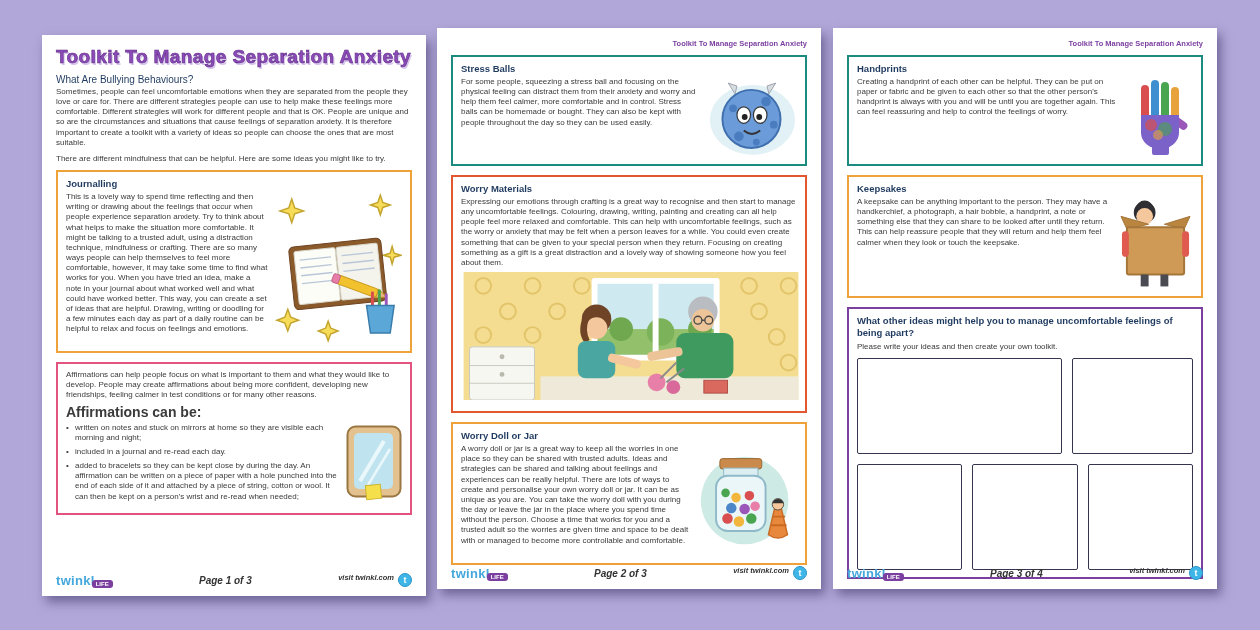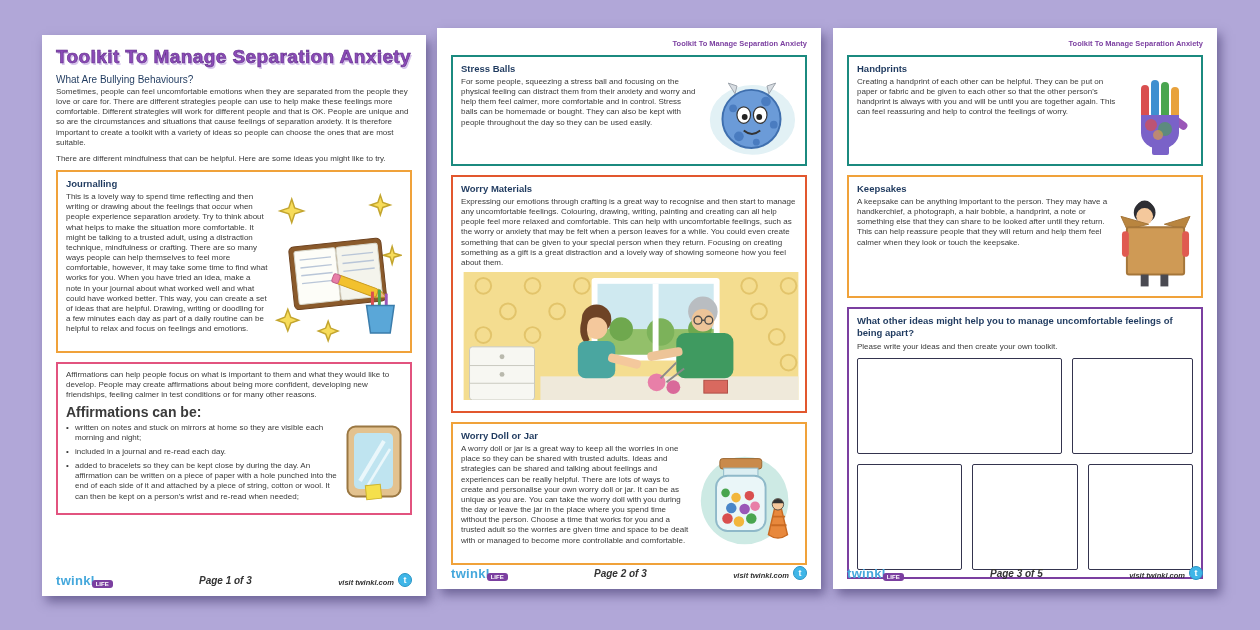--- a/index.html
+++ b/index.html
@@ -81,21 +81,21 @@
     display:flex; align-items:center; justify-content:space-between;
     height:20px;
   }
   .logo { display:flex; align-items:flex-end; }
   .logo-text { color:#45a8dc; font-weight:800; font-size:13px; letter-spacing:0.3px; }
   .logo-life {
     background:#7b3fa0; color:#fff; font-size:6px; font-weight:bold;
     padding:1px 4px; border-radius:3px; margin-left:-3px; margin-bottom:0px;
   }
   .page-num { font-size:10px; font-weight:bold; font-style:italic; color:#333; }
-  .visit { display:flex; align-items:flex-end; gap:4px; cursor:pointer; }
+  .visit { display:flex; align-items:flex-start; gap:4px; cursor:pointer; }
   .visit-text { font-size:7.5px; font-weight:bold; font-style:italic; color:#333; }
   .badge {
     width:14px; height:14px; border-radius:50%;
     background:#3fb6e8; color:#fff; font-size:9px; font-weight:bold;
     display:inline-flex; align-items:center; justify-content:center;
     border:1px solid #2a94c4;
   }
 </style>
 </head>
 <body>
@@ -344,19 +344,19 @@
         <div class="write-box"></div>
       </div>
     </div>
   </section>
 
   <div class="footer">
     <div class="logo">
       <span class="logo-text">twinkl</span>
       <span class="logo-life">LIFE</span>
     </div>
-    <span class="page-num">Page 3 of 5</span>
+    <span class="page-num">Page 3 of 4</span>
     <div class="visit">
       <span class="visit-text">visit twinkl.com</span>
       <span class="badge">t</span>
     </div>
   </div>
 </div>
 
 </body></html>

